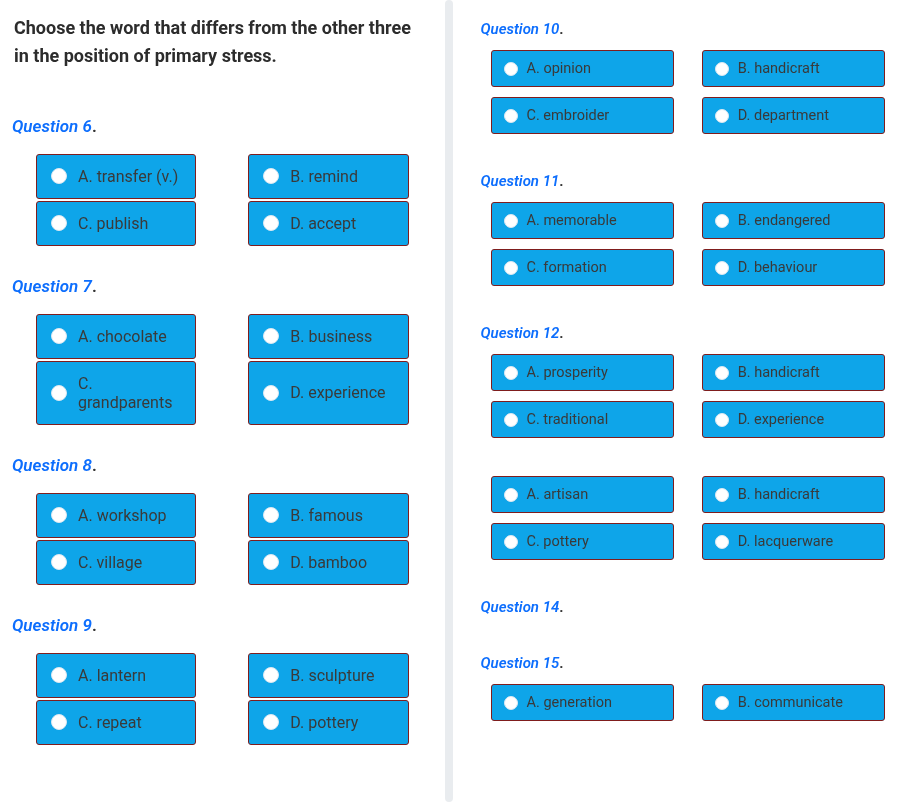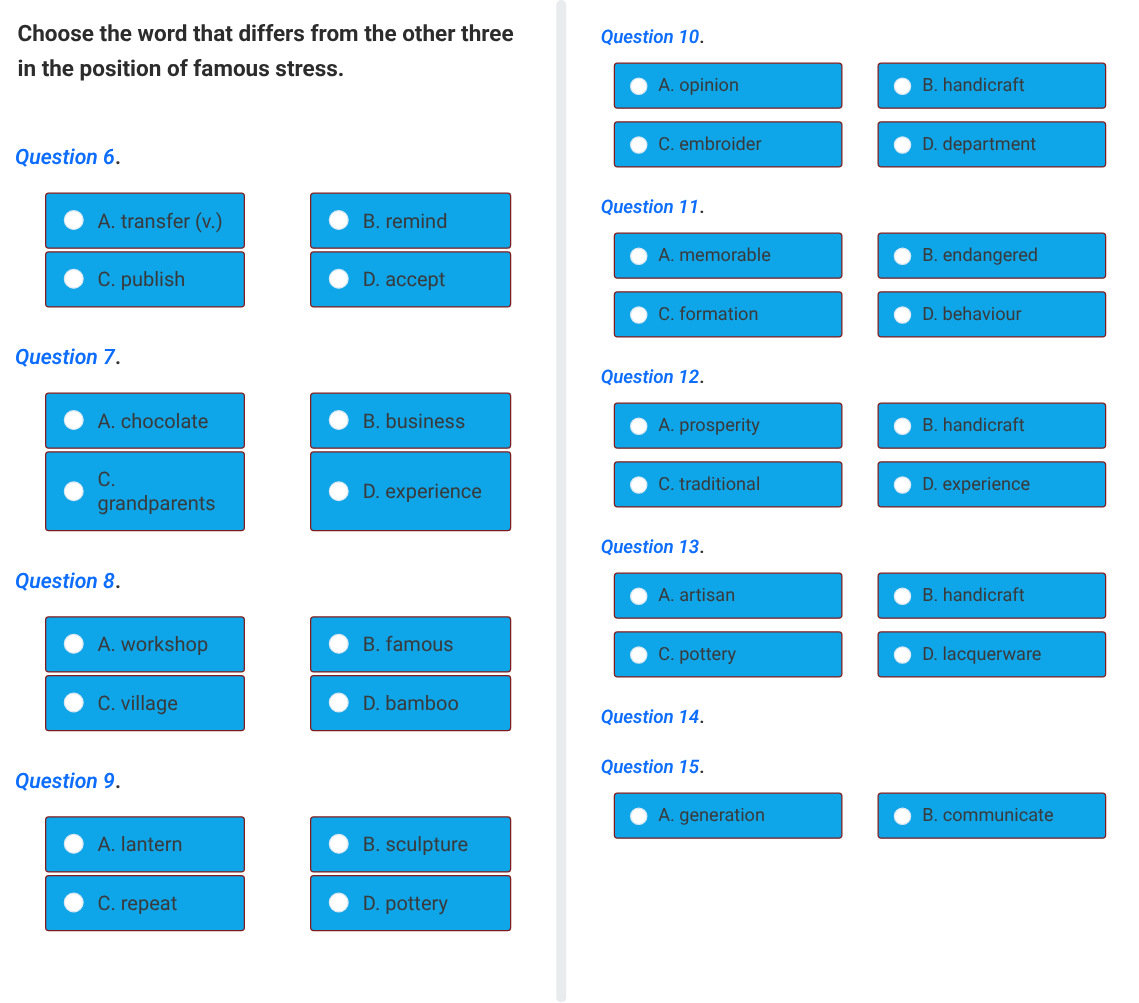--- a/index.html
+++ b/index.html
@@ -31,21 +31,21 @@
   }
   .instructions {
     font-size: 18px;
     font-weight: 700;
     color: #2c2c2c;
     line-height: 1.55;
     margin-bottom: 46px;
     padding-left: 6px;
   }
   .question-block { margin-bottom: 30px; }
-  .col-right .question-block { margin-bottom: 22px; }
+  .col-right .question-block { margin-bottom: 38px; }
   .q-heading {
     font-size: 17px;
     color: #0d6efd;
     font-style: italic;
     font-weight: 600;
     margin-bottom: 18px;
     padding-left: 4px;
   }
   .col-right .q-heading { font-size: 15px; margin-bottom: 12px; }
   .q-heading .dot { color: #333; font-style: normal; }
@@ -80,21 +80,21 @@
     margin-right: 11px;
     flex-shrink: 0;
   }
   .col-right .radio { width: 14px; height: 14px; margin-right: 9px; }
 </style>
 </head>
 <body>
 
 <div class="columns">
   <div class="col col-left">
-    <div class="instructions">Choose the word that differs from the other three in the position of famous stress.</div>
+    <div class="instructions">Choose the word that differs from the other three in the position of primary stress.</div>
     <div id="left-list">
         <div class="question-block">
           <div class="q-heading"><span>Question 6</span><span class="dot">.</span></div>
           <div class="options">
             <div class="option">
               <span class="radio"></span>
               <span>A. transfer (v.)</span>
             </div>
             <div class="option">
               <span class="radio"></span>
@@ -235,21 +235,20 @@
               <span class="radio"></span>
               <span>C. traditional</span>
             </div>
             <div class="option">
               <span class="radio"></span>
               <span>D. experience</span>
             </div>
           </div>
         </div>
         <div class="question-block">
-          <div class="q-heading"><span>Question 13</span><span class="dot">.</span></div>
           <div class="options">
             <div class="option">
               <span class="radio"></span>
               <span>A. artisan</span>
             </div>
             <div class="option">
               <span class="radio"></span>
               <span>B. handicraft</span>
             </div>
             <div class="option">

